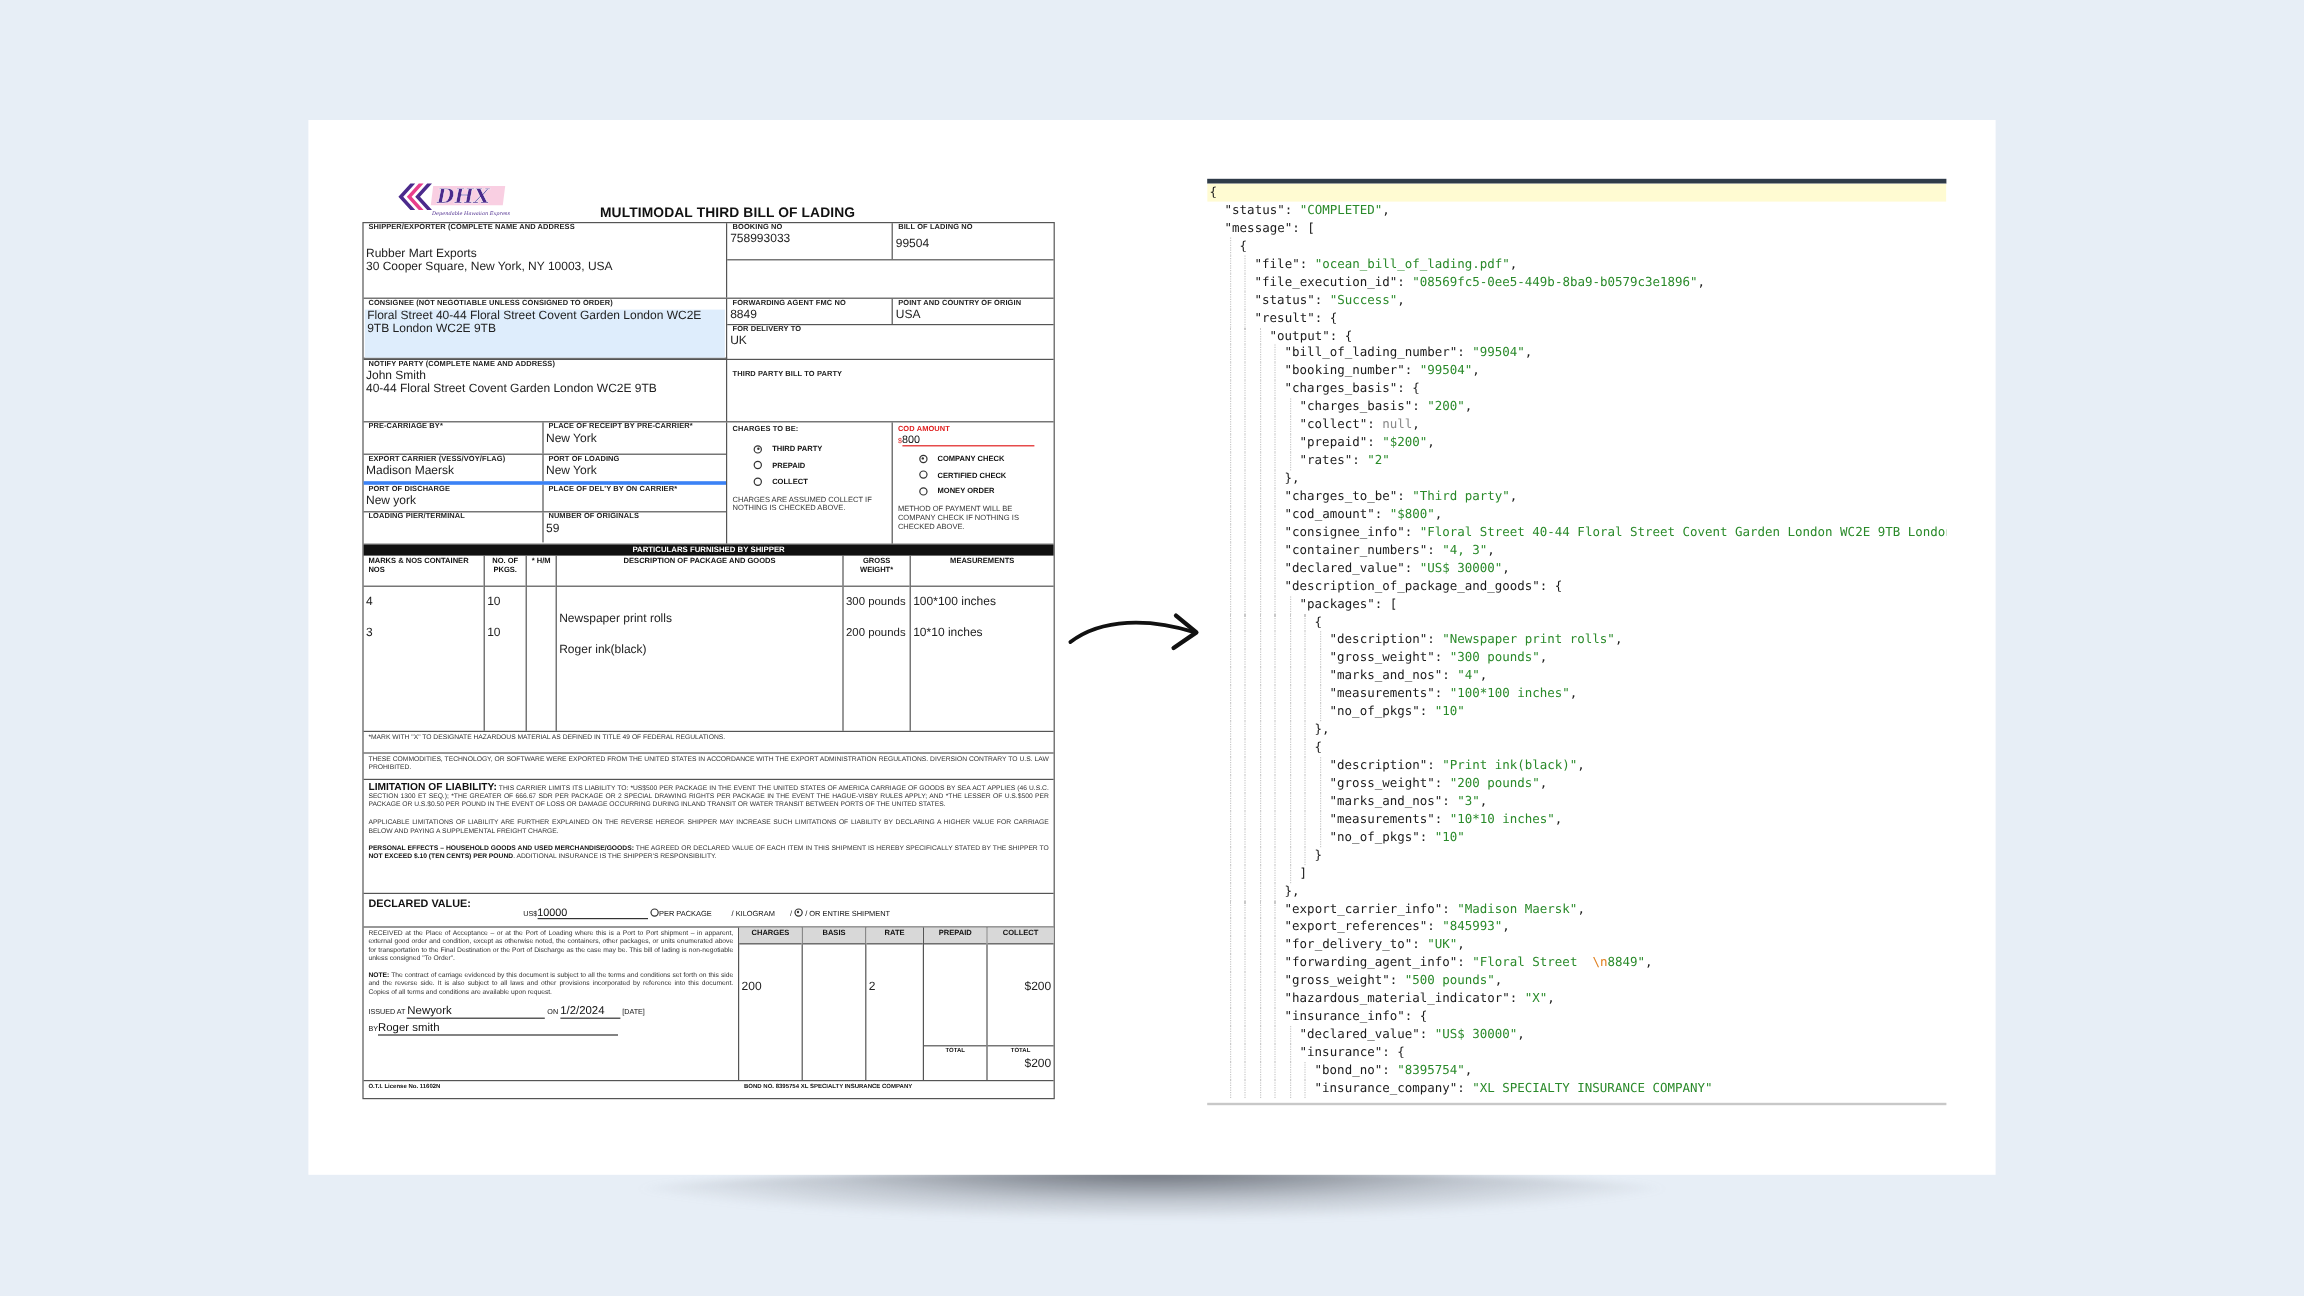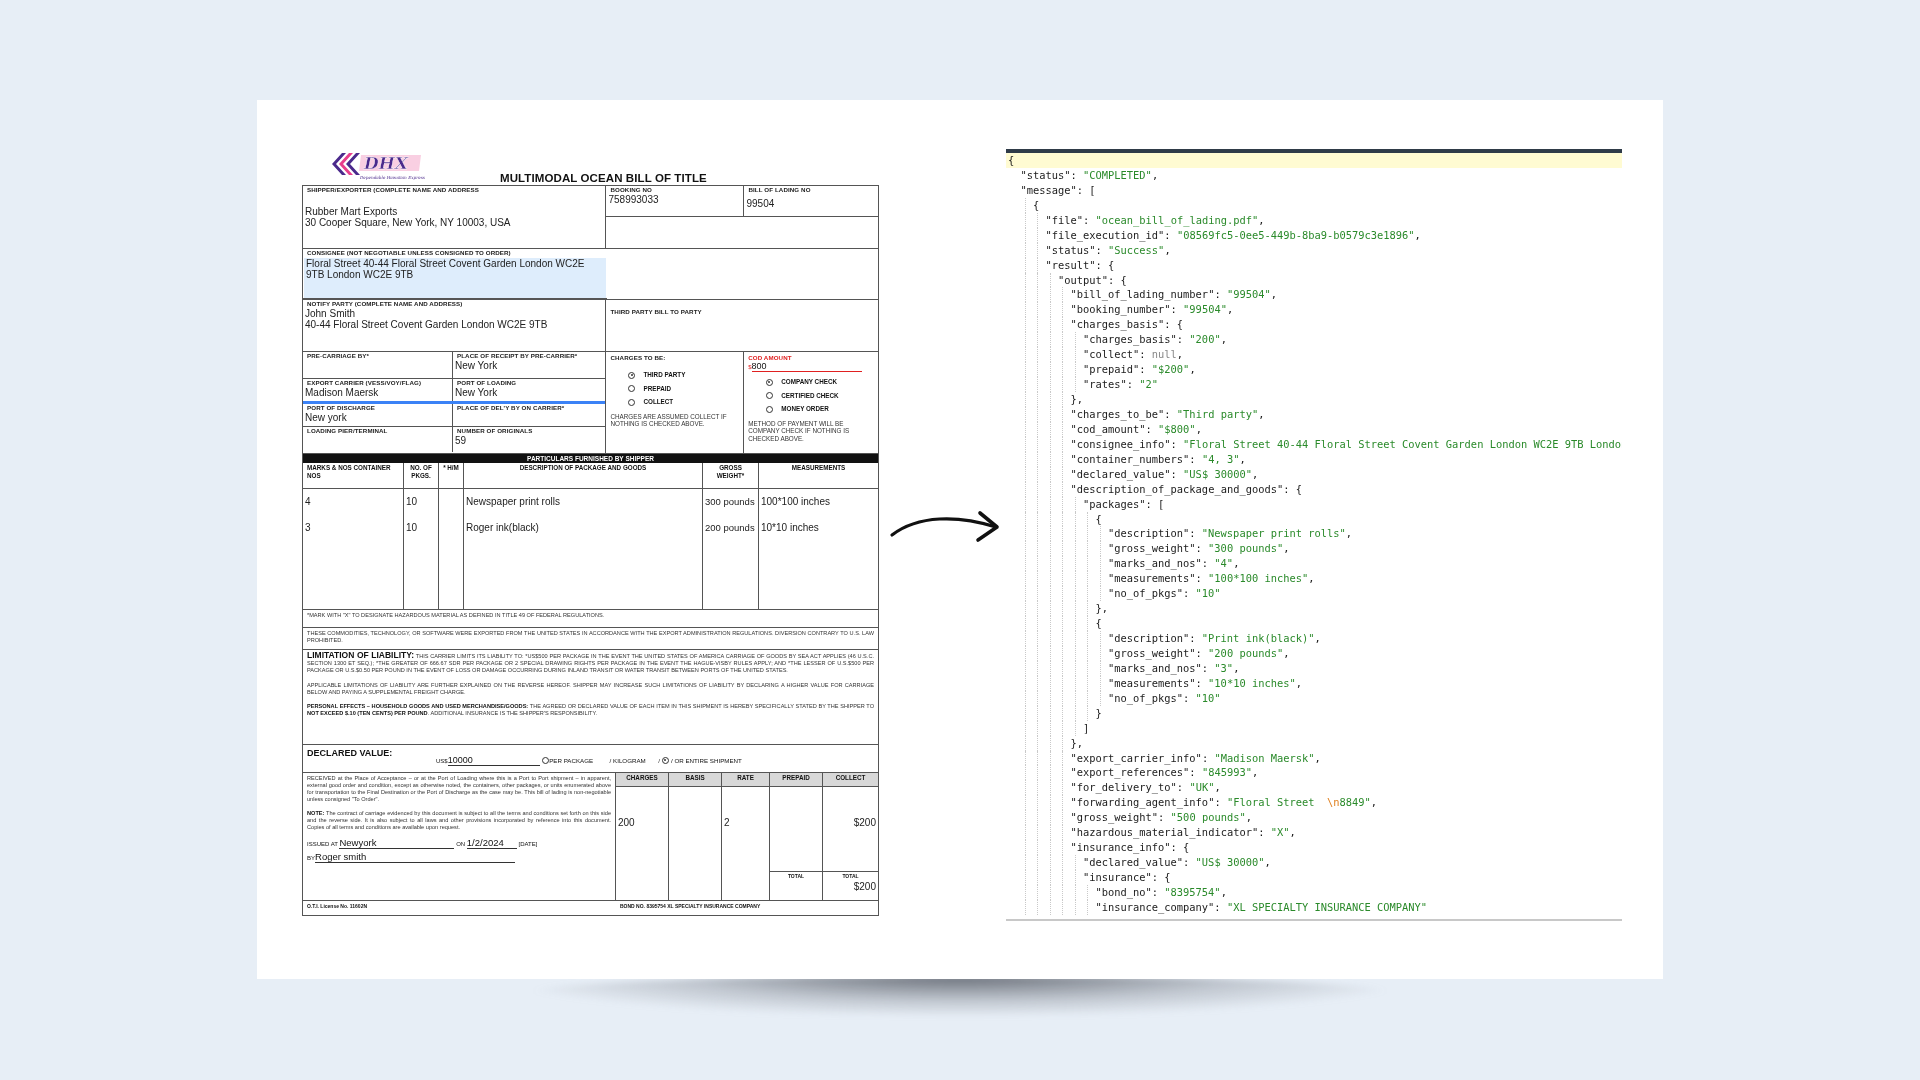--- a/index.html
+++ b/index.html
@@ -46,21 +46,21 @@
 
 <div class="doc" style="z-index:5">
   <svg class="logo" viewBox="0 0 110 40">
     <path d="M16 8 L6 19 L16 30 L20 30 L10 19 L20 8Z" fill="#4b2a8c"></path>
     <path d="M23 8 L13 19 L23 30 L27 30 L17 19 L27 8Z" fill="#e83e8c"></path>
     <path d="M30 8 L20 19 L30 30 L34 30 L24 19 L34 8Z" fill="#4b2a8c"></path>
     <path d="M35 10 L95 10 L93 26 L33 26 Z" fill="#e83e8c" opacity=".25"></path>
     <text x="38" y="24" font-family="'DejaVu Serif',serif" font-style="italic" font-weight="bold" font-size="17" fill="#4b2a8c" stroke="#fff" stroke-width=".4">DHX</text>
     <text x="34" y="34" font-family="'DejaVu Serif',serif" font-style="italic" font-size="4.2" fill="#4b2a8c">Dependable Hawaiian Express</text>
   </svg>
-  <div class="doc-title">MULTIMODAL OCEAN BILL OF TITLE</div>
+  <div class="doc-title">MULTIMODAL THIRD BILL OF LADING</div>
 
   <div class="form">
 
     <div class="row" style="height:63px">
       <div class="cell" style="width:304px">
         <div class="lbl">SHIPPER/EXPORTER (COMPLETE NAME AND ADDRESS</div>
         <div class="val" style="margin-top:12px">Rubber Mart Exports</div>
         <div class="val">30 Cooper Square, New York, NY 10003, USA</div>
       </div>
       <div class="cell" style="width:272px">
@@ -76,20 +76,36 @@
         </div>
       </div>
     </div>
 
     <div class="row" style="height:50px;border-bottom:none">
       <div class="cell" style="width:304px;border-bottom:1px solid #555">
         <div class="lbl">CONSIGNEE (NOT NEGOTIABLE UNLESS CONSIGNED TO ORDER)</div>
         <div class="hl" style="height:40px;margin:1px 1px 0 1px">
           <div class="val">Floral Street 40-44 Floral Street Covent Garden London WC2E</div>
           <div class="val">9TB London WC2E 9TB</div>
+        </div>
+      </div>
+      <div class="cell" style="width:272px">
+        <div style="display:flex;height:22px;border-bottom:1px solid #555">
+          <div style="width:138px;border-right:1px solid #555">
+            <div class="lbl">FORWARDING AGENT FMC NO</div>
+            <div class="val">8849</div>
+          </div>
+          <div style="flex:1">
+            <div class="lbl">POINT AND COUNTRY OF ORIGIN</div>
+            <div class="val">USA</div>
+          </div>
+        </div>
+        <div style="height:27px">
+          <div class="lbl">FOR DELIVERY TO</div>
+          <div class="val">UK</div>
         </div>
       </div>
     </div>
 
     <div class="row" style="height:53px;border-top:1px solid #555">
       <div class="cell" style="width:304px">
         <div class="lbl">NOTIFY PARTY (COMPLETE NAME AND ADDRESS)</div>
         <div class="val">John Smith</div>
         <div class="val">40-44 Floral Street Covent Garden London WC2E 9TB</div>
       </div>
@@ -167,21 +183,21 @@
       <div class="cell" style="width:35px">
         <div class="th" style="height:26px;border-bottom:1px solid #555">NO. OF PKGS.</div>
         <div class="val" style="margin-top:7px">10</div>
         <div class="val" style="margin-top:15px">10</div>
       </div>
       <div class="cell" style="width:25px">
         <div class="th" style="height:26px;border-bottom:1px solid #555">* H/M</div>
       </div>
       <div class="cell" style="width:239px">
         <div class="th" style="height:26px;border-bottom:1px solid #555">DESCRIPTION OF PACKAGE AND GOODS</div>
-        <div class="val" style="margin-top:7px">Newspaper print rolls</div>
+        <div class="val" style="margin-top:21px">Newspaper print rolls</div>
         <div class="val" style="margin-top:15px">Roger ink(black)</div>
       </div>
       <div class="cell" style="width:56px">
         <div class="th" style="height:26px;border-bottom:1px solid #555;padding:1px 8px 0">GROSS WEIGHT*</div>
         <div class="val" style="margin-top:7px;font-size:9.5px;white-space:nowrap">300 pounds</div>
         <div class="val" style="margin-top:15px;font-size:9.5px;white-space:nowrap">200 pounds</div>
       </div>
       <div class="cell" style="flex:1">
         <div class="th" style="height:26px;border-bottom:1px solid #555">MEASUREMENTS</div>
         <div class="val" style="margin-top:7px">100*100 inches</div>

